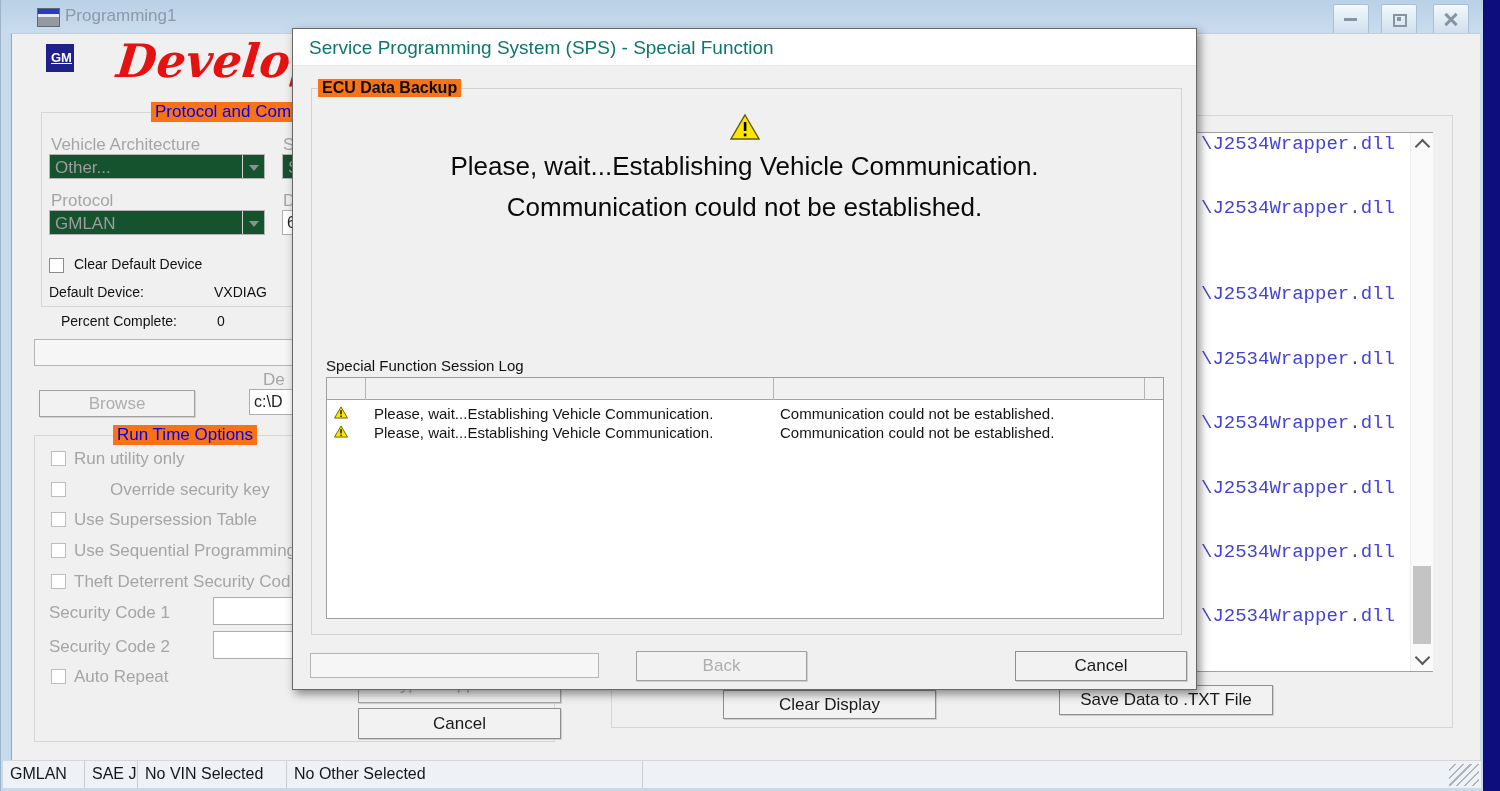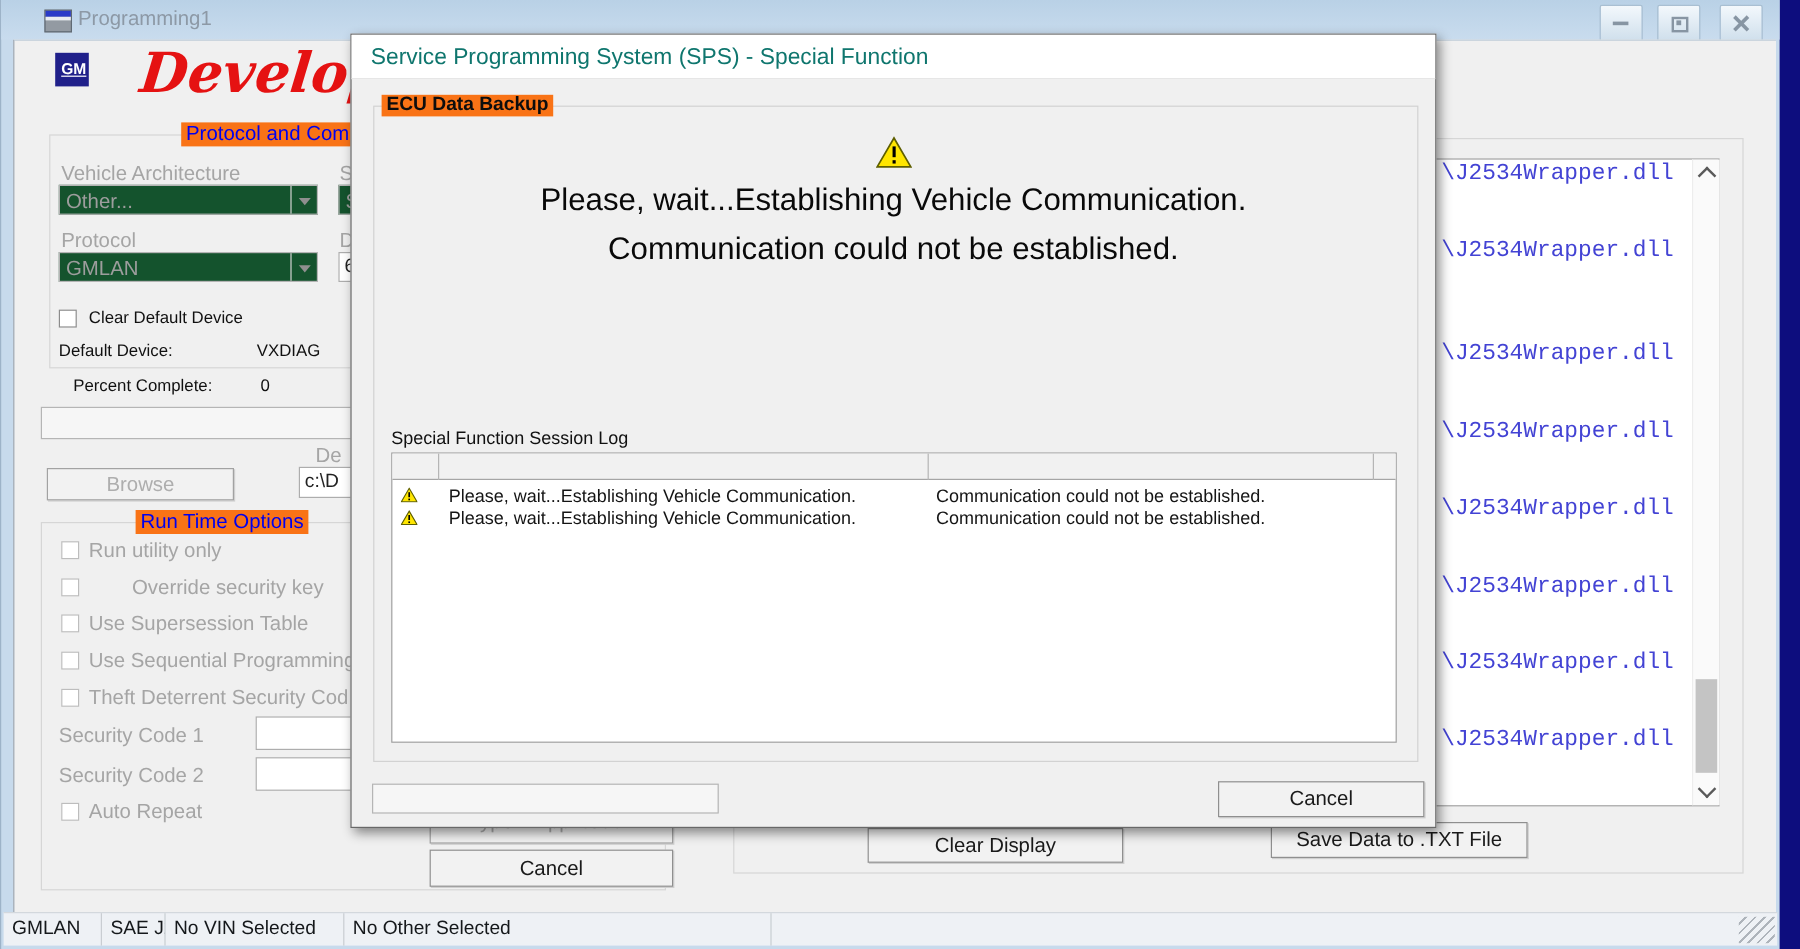--- a/index.html
+++ b/index.html
@@ -214,15 +214,16 @@
       <svg class="warnicon" style="left:7px;top:47px;" width="14" height="13" viewBox="0 0 30 28">
         <polygon points="15,2 29,26 1,26" fill="#ffe600" stroke="#5f5f00" stroke-width="2"></polygon>
         <rect x="13.5" y="9" width="3" height="9" fill="#000"></rect>
         <rect x="13.5" y="20.5" width="3" height="3" fill="#000"></rect>
       </svg>
       <div class="logrow-text" style="left:47px;top:46px;">Please, wait...Establishing Vehicle Communication.</div>
       <div class="logrow-text" style="left:453px;top:46px;">Communication could not be established.</div>
     </div>
 
     <div class="pbar" style="left:17px;top:624px;width:289px;height:25px;"></div>
+    <div class="btn disabled dlgbtn" style="left:343px;top:622px;width:171px;">Back</div>
     <div class="btn dlgbtn" style="left:722px;top:622px;width:172px;">Cancel</div>
   </div>
 </div>
 
 </body></html>

